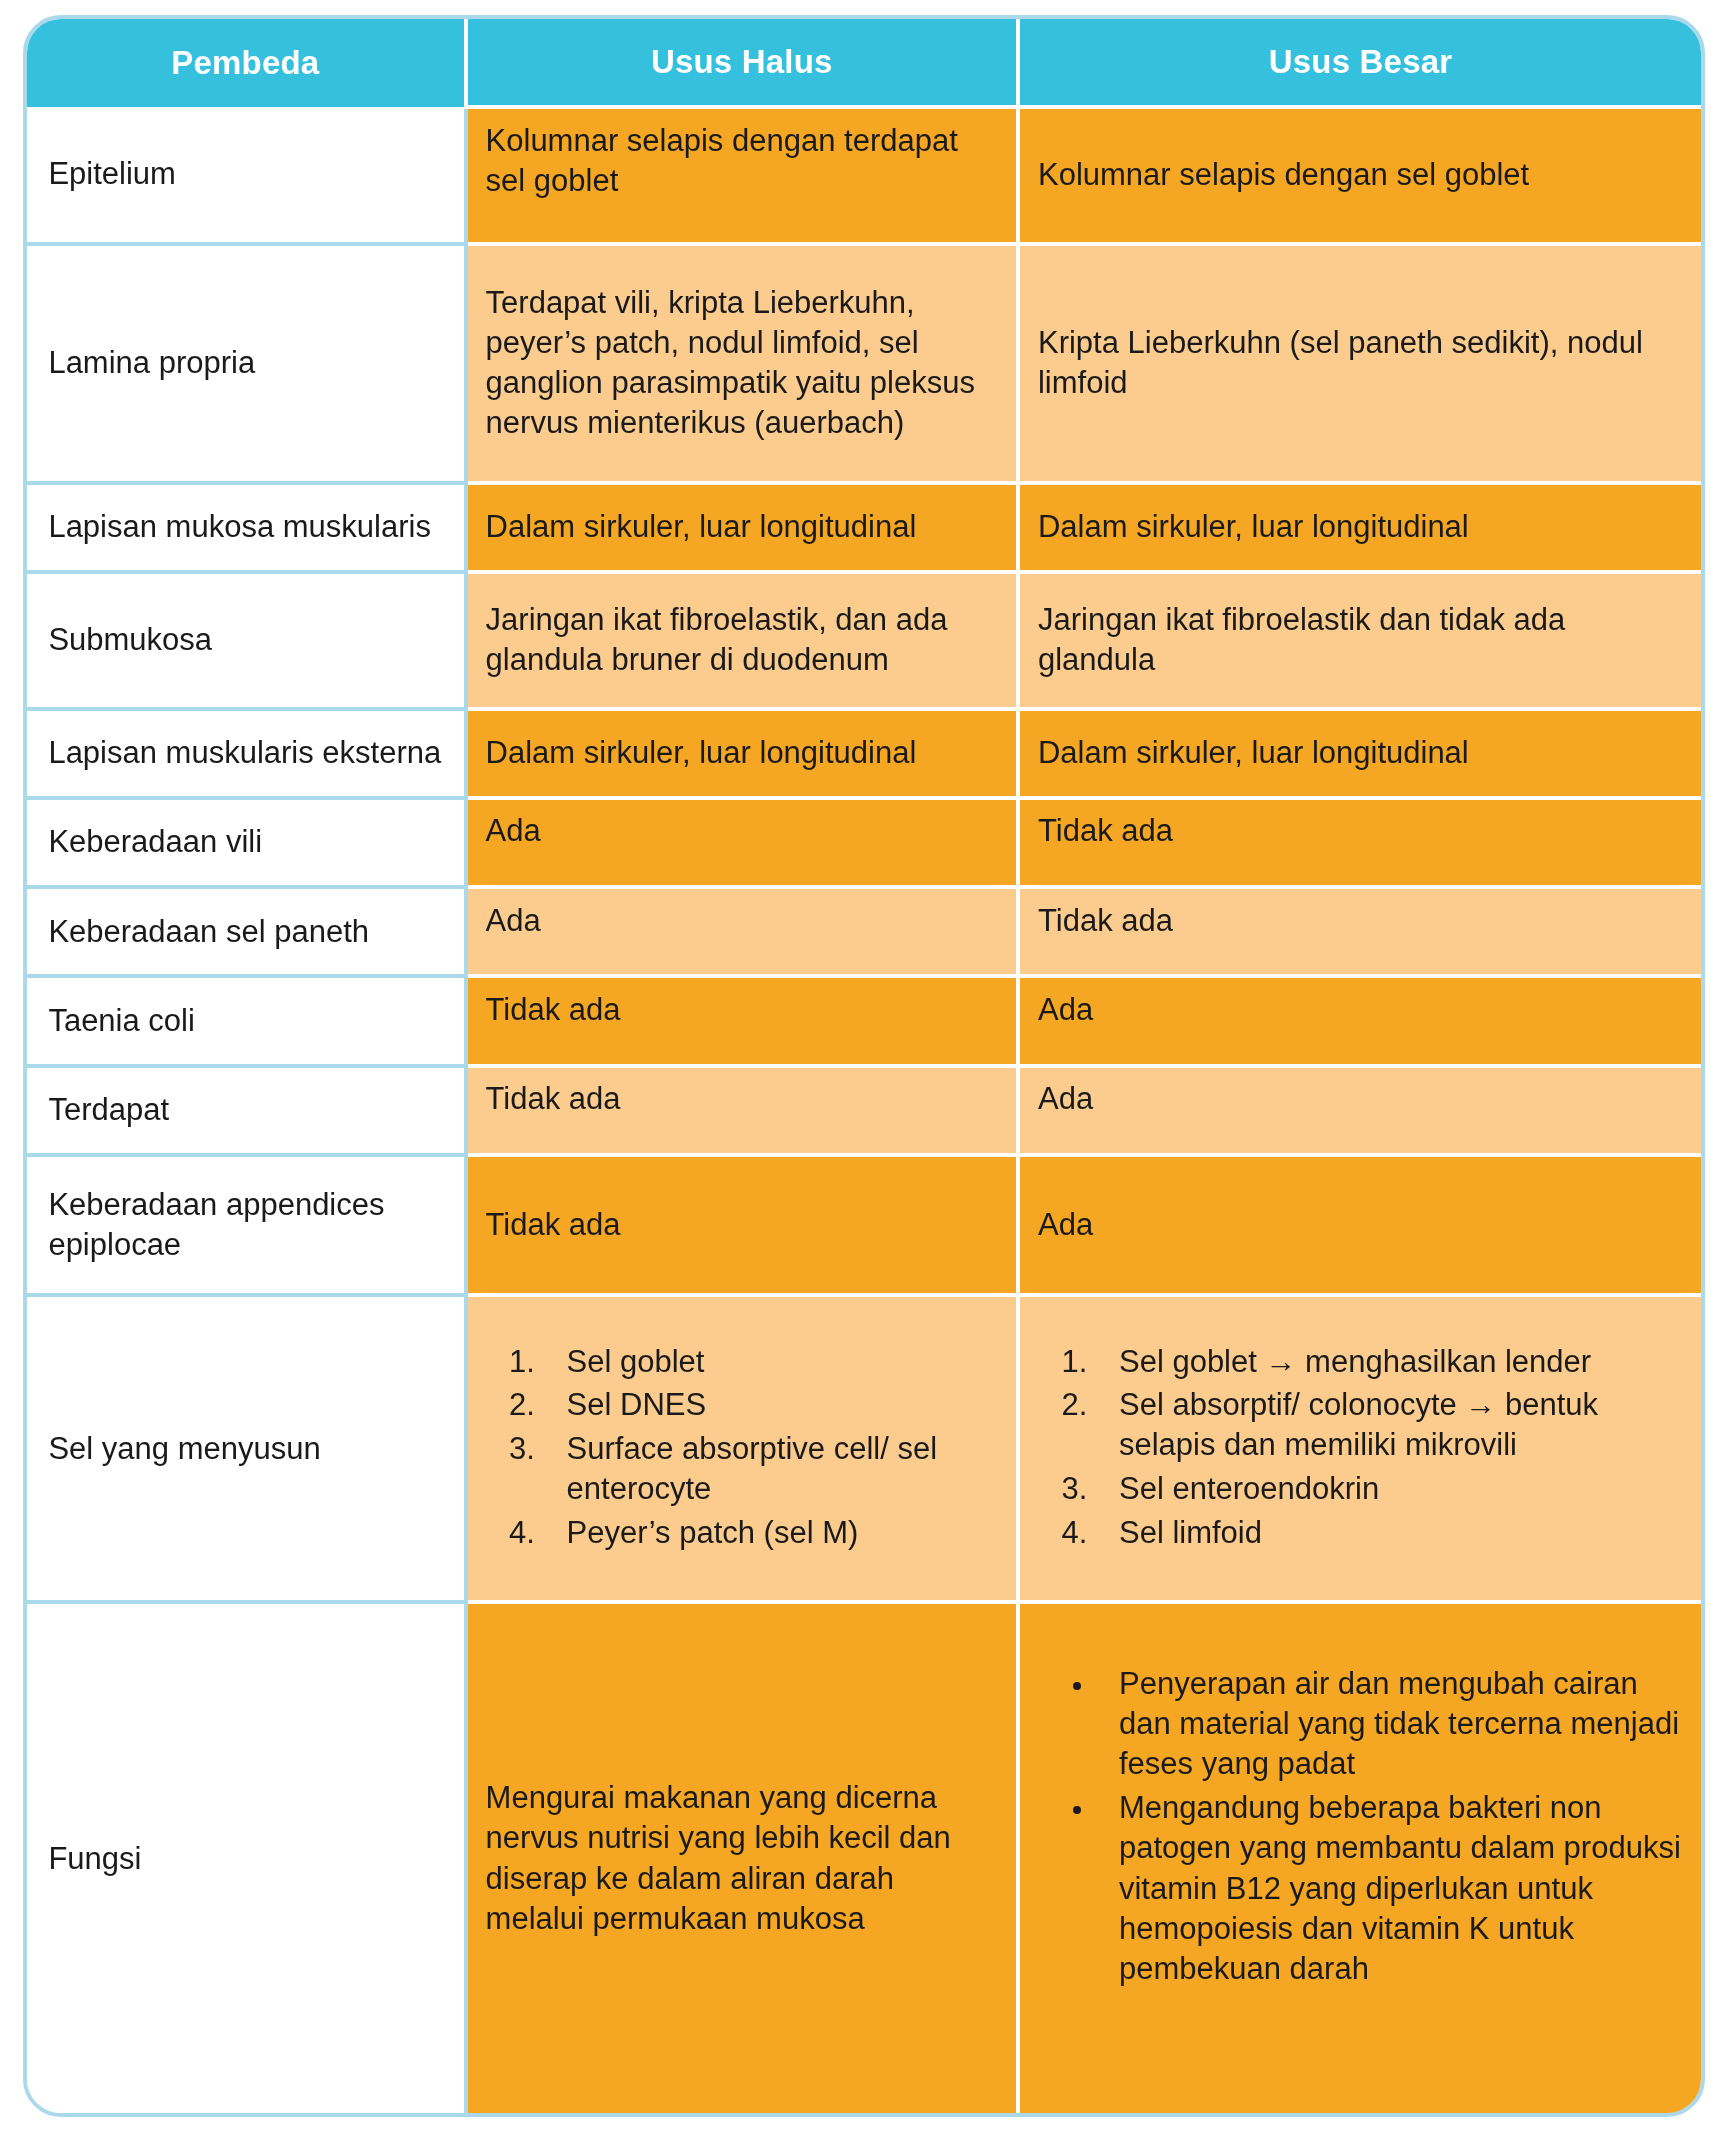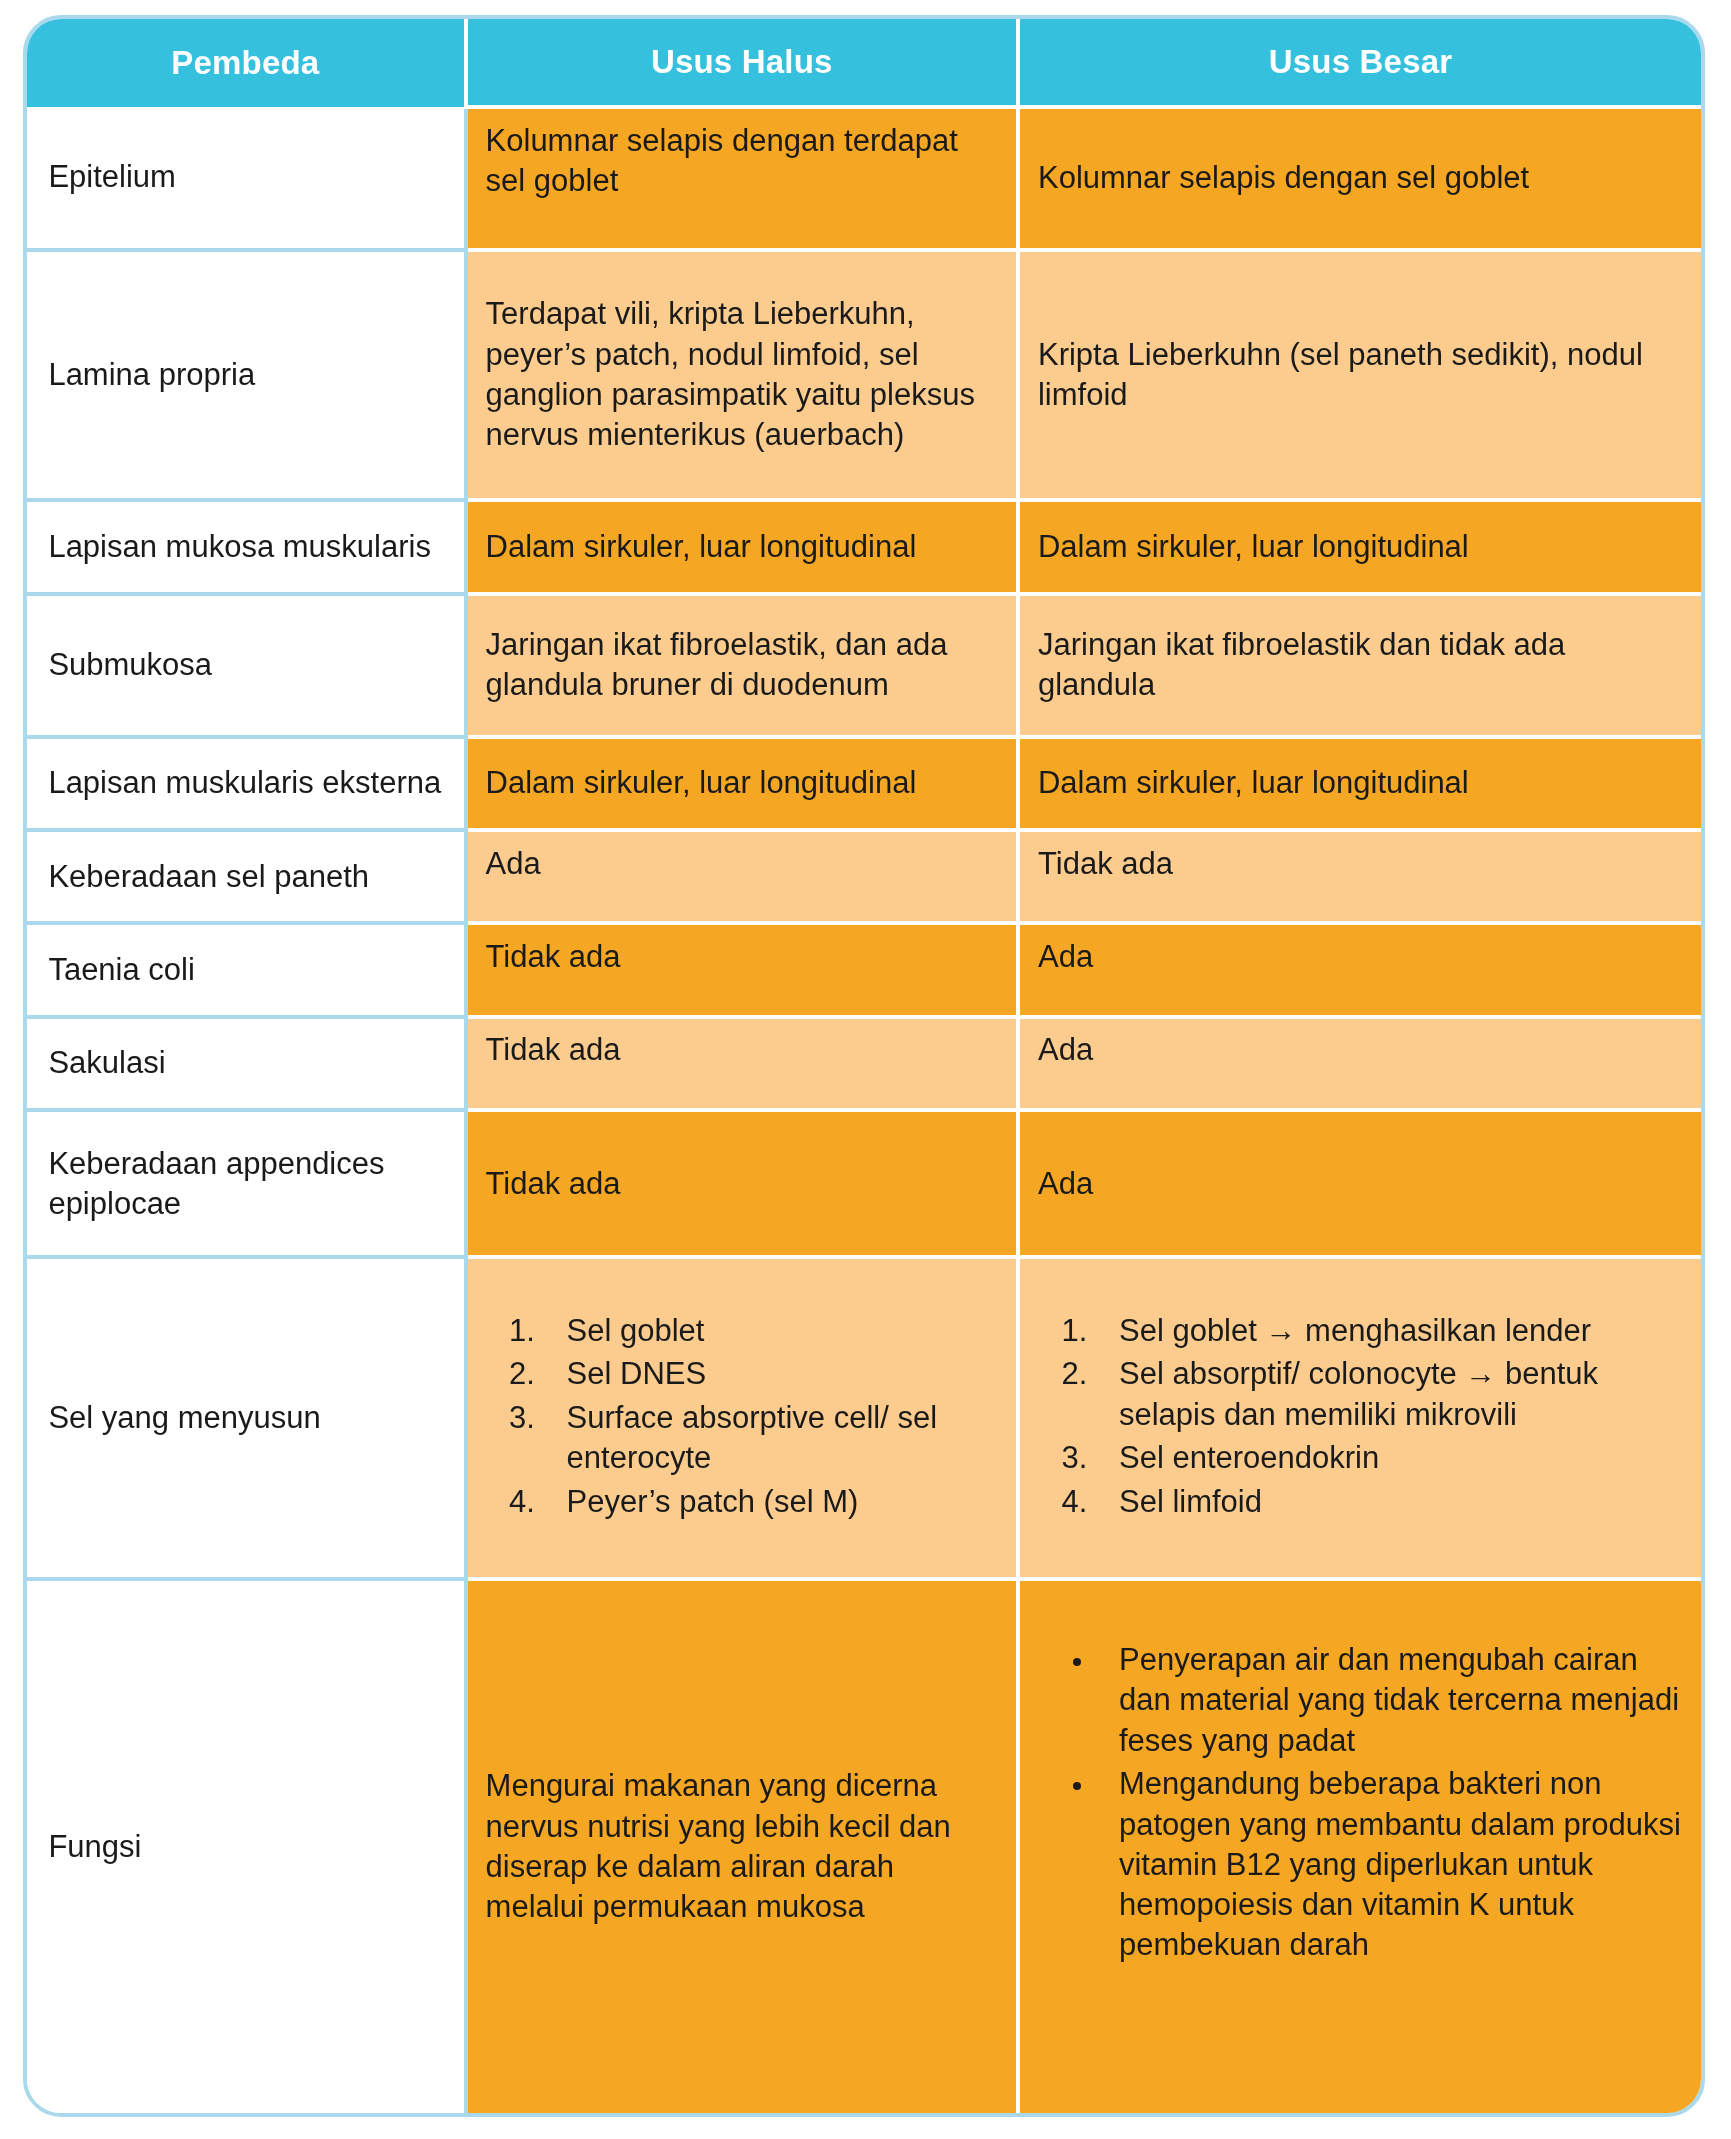--- a/index.html
+++ b/index.html
@@ -155,35 +155,40 @@
           <td class="val mid">Jaringan ikat fibroelastik dan tidak ada glandula</td>
         </tr>
 
         <tr class="odd">
           <td class="label">Lapisan muskularis eksterna</td>
           <td class="val mid">Dalam sirkuler, luar longitudinal</td>
           <td class="val mid">Dalam sirkuler, luar longitudinal</td>
         </tr>
 
 
+        <tr class="odd">
+          <td class="label">Keberadaan vili</td>
+          <td class="val top">Ada</td>
+          <td class="val top">Tidak ada</td>
+        </tr>
 
         <tr class="even">
           <td class="label">Keberadaan sel paneth</td>
           <td class="val top">Ada</td>
           <td class="val top">Tidak ada</td>
         </tr>
 
         <tr class="odd">
           <td class="label">Taenia coli</td>
           <td class="val top">Tidak ada</td>
           <td class="val top">Ada</td>
         </tr>
 
         <tr class="even">
-          <td class="label">Sakulasi</td>
+          <td class="label">Terdapat</td>
           <td class="val top">Tidak ada</td>
           <td class="val top">Ada</td>
         </tr>
 
         <tr class="odd">
           <td class="label">Keberadaan appendices epiplocae</td>
           <td class="val mid">Tidak ada</td>
           <td class="val mid">Ada</td>
         </tr>
 

